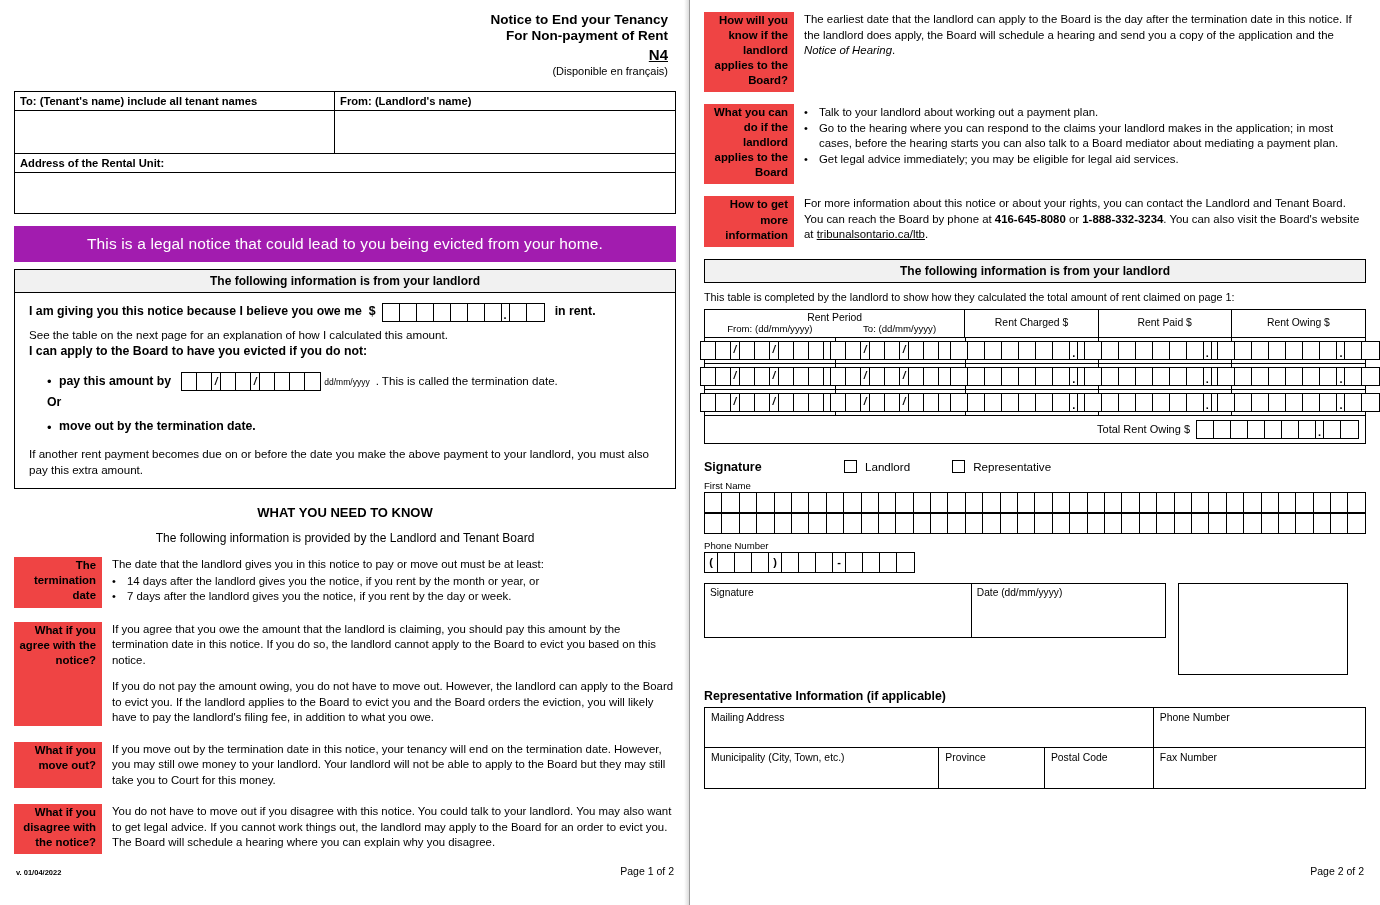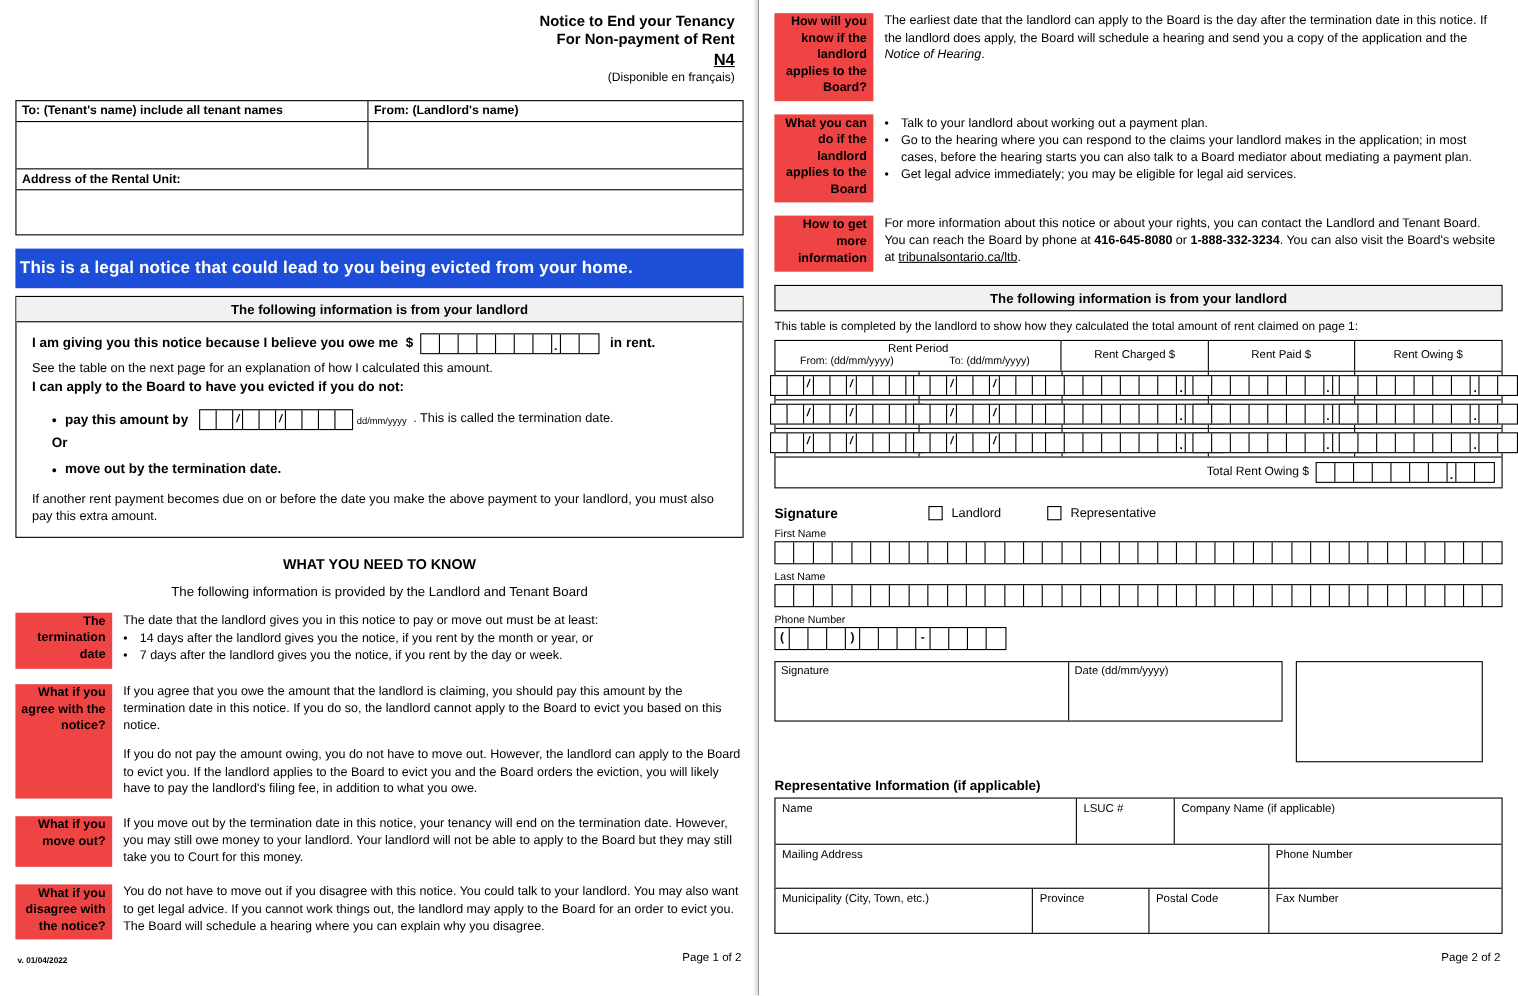--- a/index.html
+++ b/index.html
@@ -45,22 +45,22 @@
   .namebox .blank { height: 42px; }
   .namebox .blank-l { border-right: 1.6px solid #000; }
   .addr-hdr {
     font-size: 11.2px; font-weight: bold; padding: 3px 5px;
     border-top: 1.6px solid #000; border-bottom: 1.6px solid #000;
   }
   .addr-blank { height: 40px; }
 
   
   .banner {
-    background: #1d4ed8; color: #fff; 
-    font-size: 15.5px; font-weight: bold; padding: 9px 4px;
+    background: #a21caf; color: #fff; text-align: center;
+    font-size: 15.5px; font-weight: normal; padding: 9px 4px;
     margin-top: 12px; letter-spacing: .15px;
   }
 
   
   .ll-box { border: 1.6px solid #000; margin-top: 7px; }
   .ll-hdr {
     background: #f1f1f1; text-align: center; font-weight: bold; font-size: 12px;
     padding: 4px; border-bottom: 1.6px solid #000;
   }
   .ll-body { padding: 10px 12px 10px 14px; font-size: 11.6px; line-height: 1.45; }
@@ -656,21 +656,20 @@
       <span class="c"></span>
         <span class="c"></span>
         <span class="c"></span>
         <span class="c"></span>
         <span class="c"></span>
         <span class="c"></span>
         <span class="c"></span>
         <span class="c"></span>
     </div>
 
-    <div class="fld-label">Last Name</div>
     <div class="wide-comb">
       <span class="c"></span>
         <span class="c"></span>
         <span class="c"></span>
         <span class="c"></span>
         <span class="c"></span>
         <span class="c"></span>
         <span class="c"></span>
         <span class="c"></span>
         <span class="c"></span>
@@ -729,25 +728,20 @@
         </div>
         <div class="cell c-date">
           <span>Date (dd/mm/yyyy)</span>
         </div>
       </div>
       <div class="sig-right-box"></div>
     </div>
 
     <div class="rep-title">Representative Information (if applicable)</div>
     <div class="rep-table">
-      <div class="rep-row h42">
-        <div class="rep-cell" style="width:41.5%"><span>Name</span></div>
-        <div class="rep-cell" style="width:13.5%"><span>LSUC #</span></div>
-        <div class="rep-cell" style="width:45%"><span>Company Name (if applicable)</span></div>
-      </div>
       <div class="rep-row h40">
         <div class="rep-cell" style="width:68%"><span>Mailing Address</span></div>
         <div class="rep-cell" style="width:32%"><span>Phone Number</span></div>
       </div>
       <div class="rep-row h40">
         <div class="rep-cell" style="width:35.5%"><span>Municipality (City, Town, etc.)</span></div>
         <div class="rep-cell" style="width:16%"><span>Province</span></div>
         <div class="rep-cell" style="width:16.5%"><span>Postal Code</span></div>
         <div class="rep-cell" style="width:32%"><span>Fax Number</span></div>
       </div>

